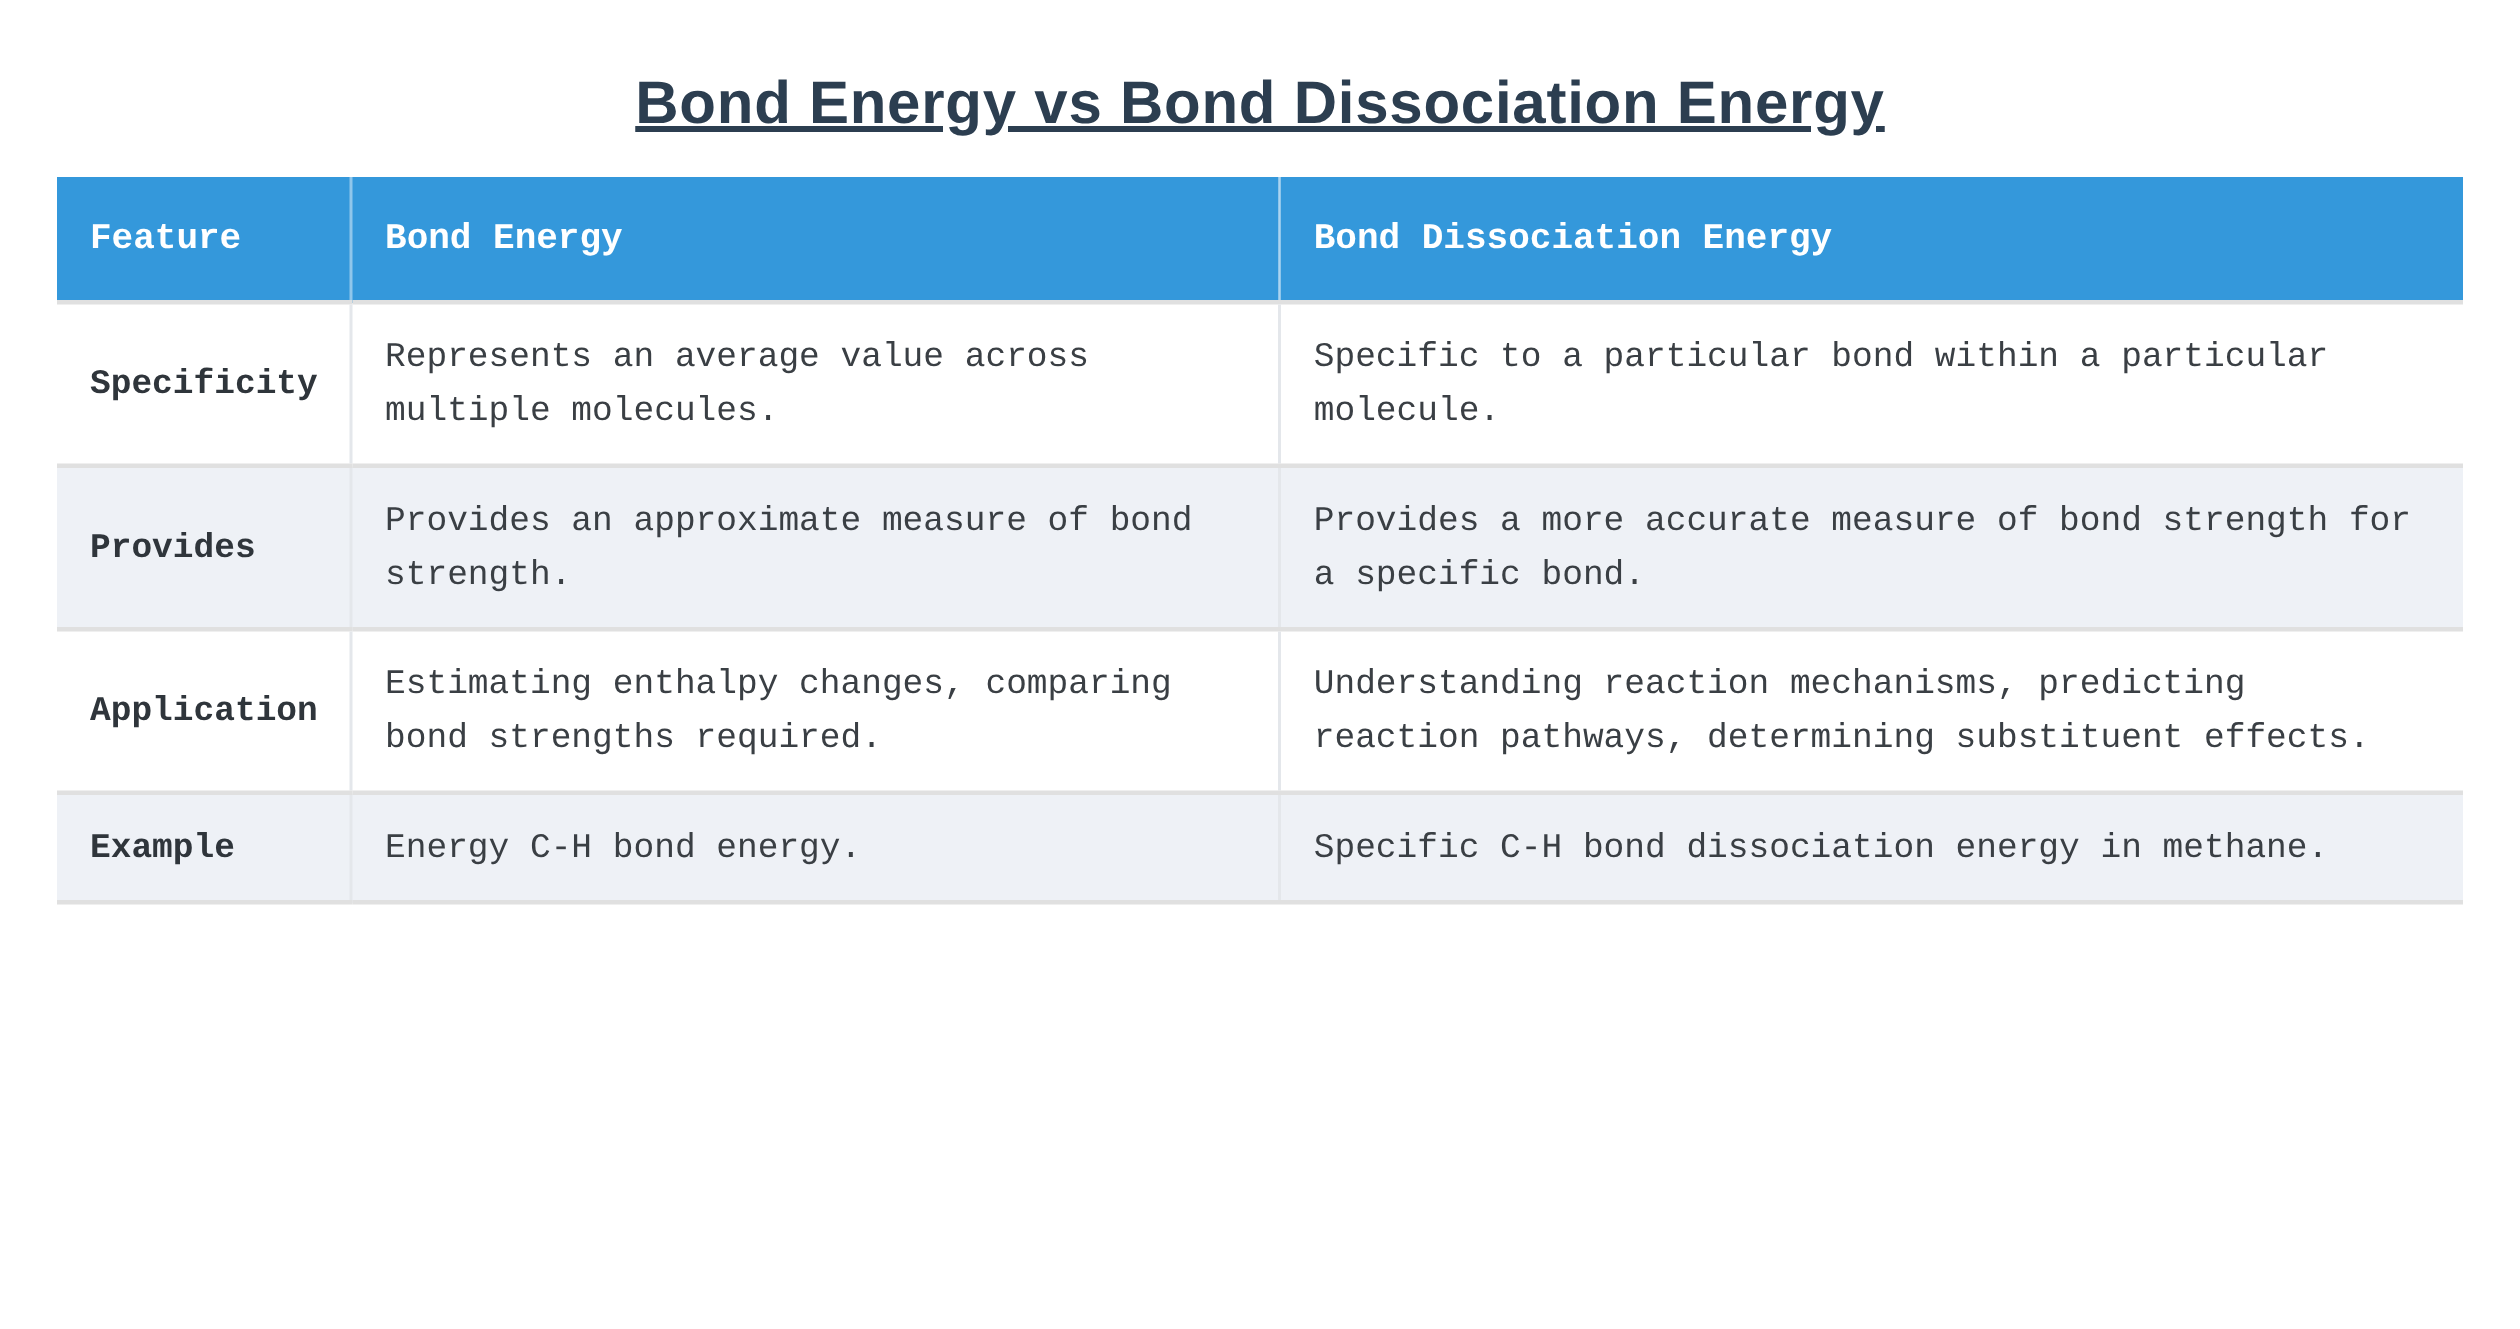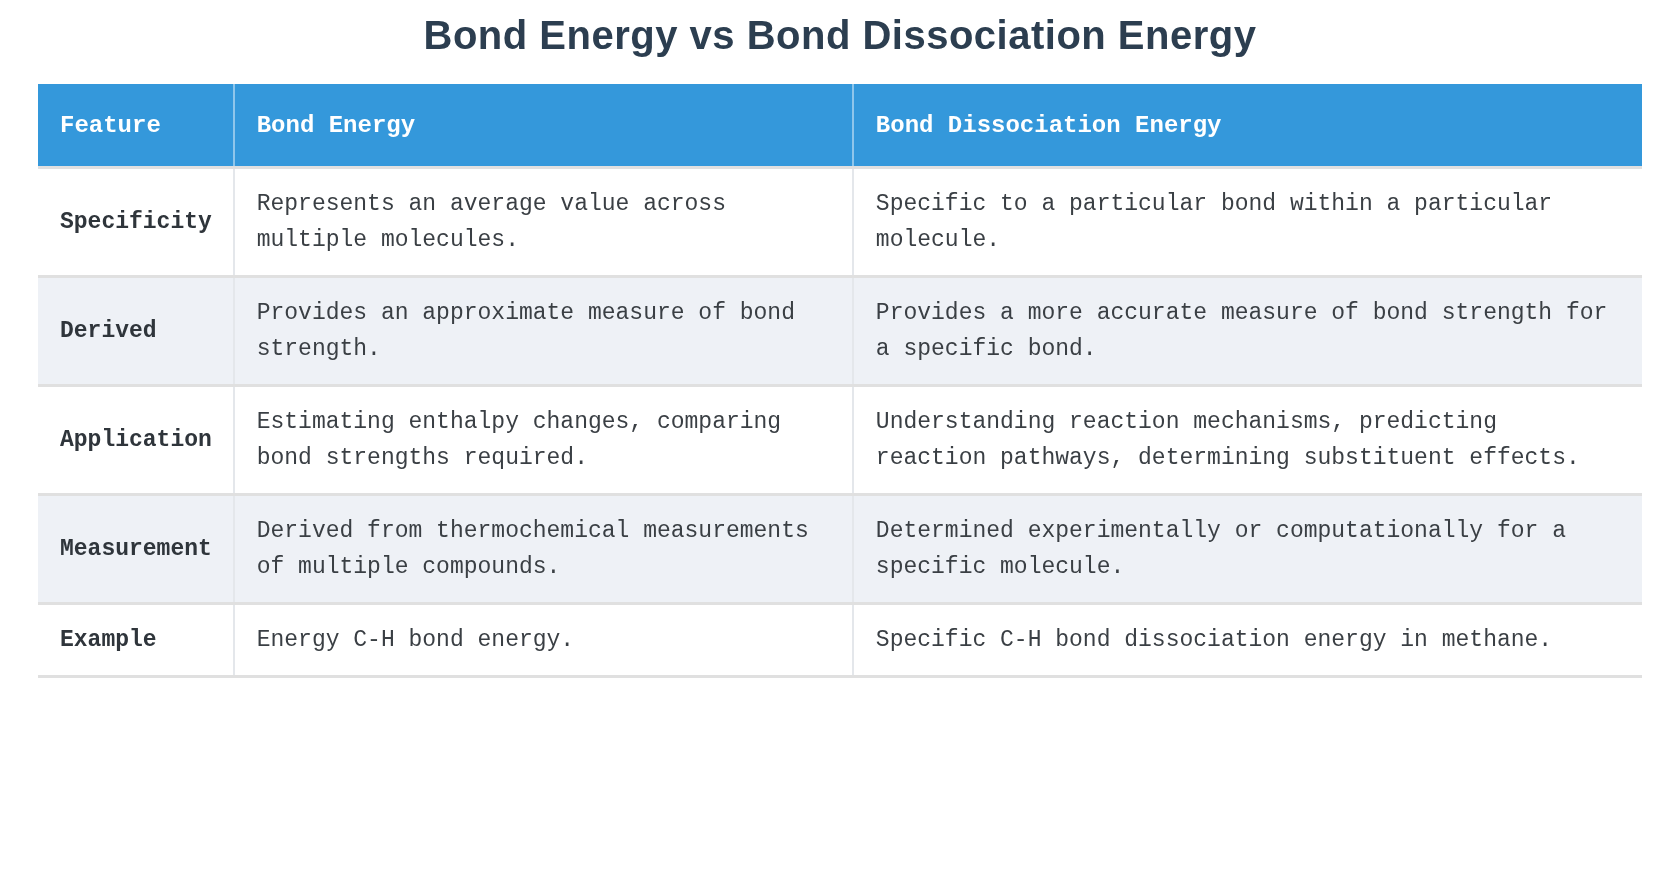--- a/index.html
+++ b/index.html
@@ -14,26 +14,27 @@
     --feature-text:#2f353b;
   }
   html,body{margin:0;padding:0;background:#ffffff;}
   body{
     width:1680px;height:886px;
     font-family:"Liberation Sans","DejaVu Sans",sans-serif;
     -webkit-font-smoothing:antialiased;
   }
   .page-title{
     margin:0;
-    padding-top:13px;
+    padding-top:47px;
     text-align:center;
     font-size:40px;
     font-weight:bold;
     letter-spacing:0.5px;
     color:var(--title-text);
+    text-decoration:underline;
   }
   .table-wrap{
     margin:26px 38px 0 38px;
     font-family:Liberation Mono, monospace;
   }
   table.compare{
     width:100%;
     border-collapse:collapse;
     table-layout:fixed;
   }
@@ -93,36 +94,31 @@
     </thead>
     <tbody id="table-body">
 
   <tr>
     <td class="feature">Specificity</td>
     <td>Represents an average value across multiple molecules.</td>
     <td>Specific to a particular bond within a particular molecule.</td>
   </tr>
 
   <tr>
-    <td class="feature">Derived</td>
+    <td class="feature">Provides</td>
     <td>Provides an approximate measure of bond strength.</td>
     <td>Provides a more accurate measure of bond strength for a specific bond.</td>
   </tr>
 
   <tr>
     <td class="feature">Application</td>
     <td>Estimating enthalpy changes, comparing bond strengths required.</td>
     <td>Understanding reaction mechanisms, predicting reaction pathways, determining substituent effects.</td>
   </tr>
 
-  <tr>
-    <td class="feature">Measurement</td>
-    <td>Derived from thermochemical measurements of multiple compounds.</td>
-    <td>Determined experimentally or computationally for a specific molecule.</td>
-  </tr>
 
   <tr>
     <td class="feature">Example</td>
     <td>Energy C-H bond energy.</td>
     <td>Specific C-H bond dissociation energy in methane.</td>
   </tr>
 </tbody>
   </table>
 </div>
 

